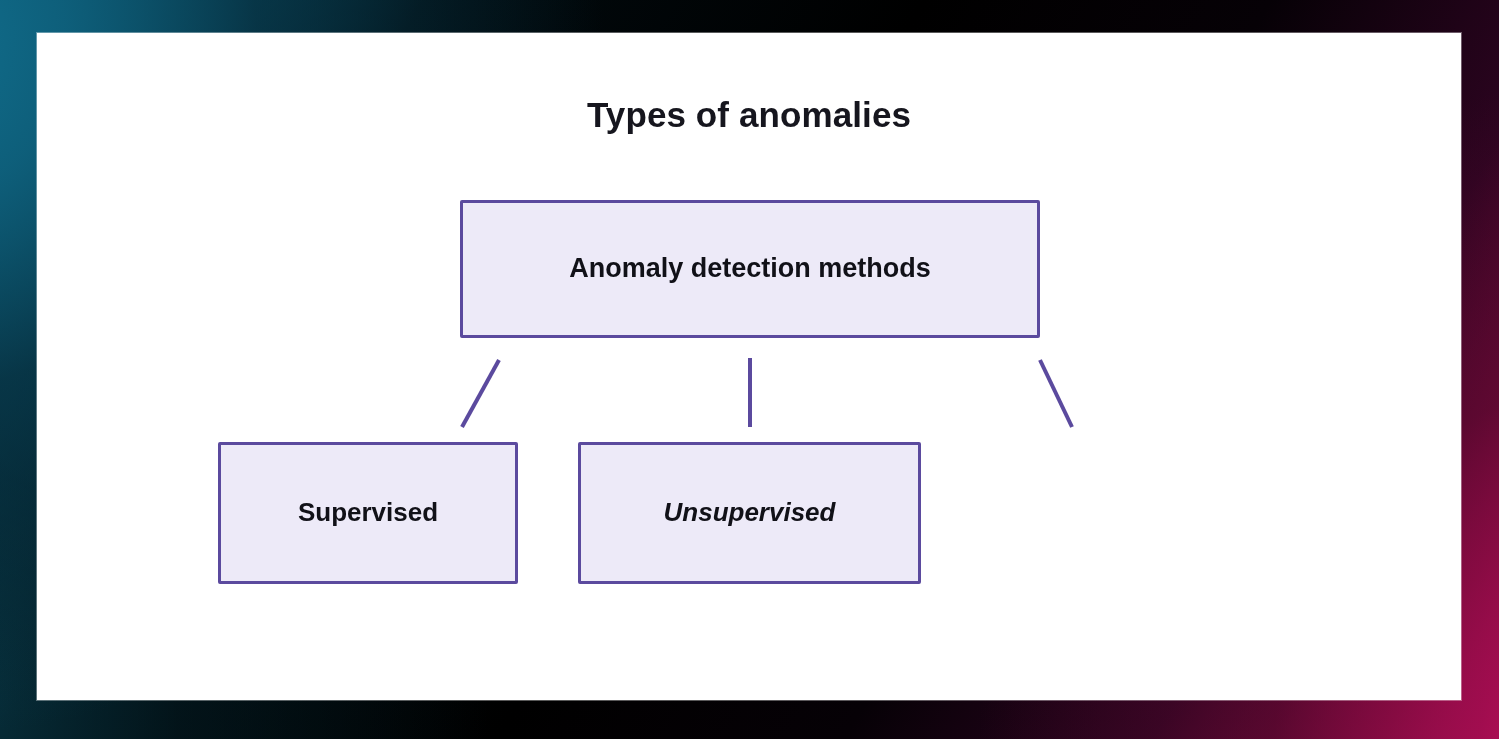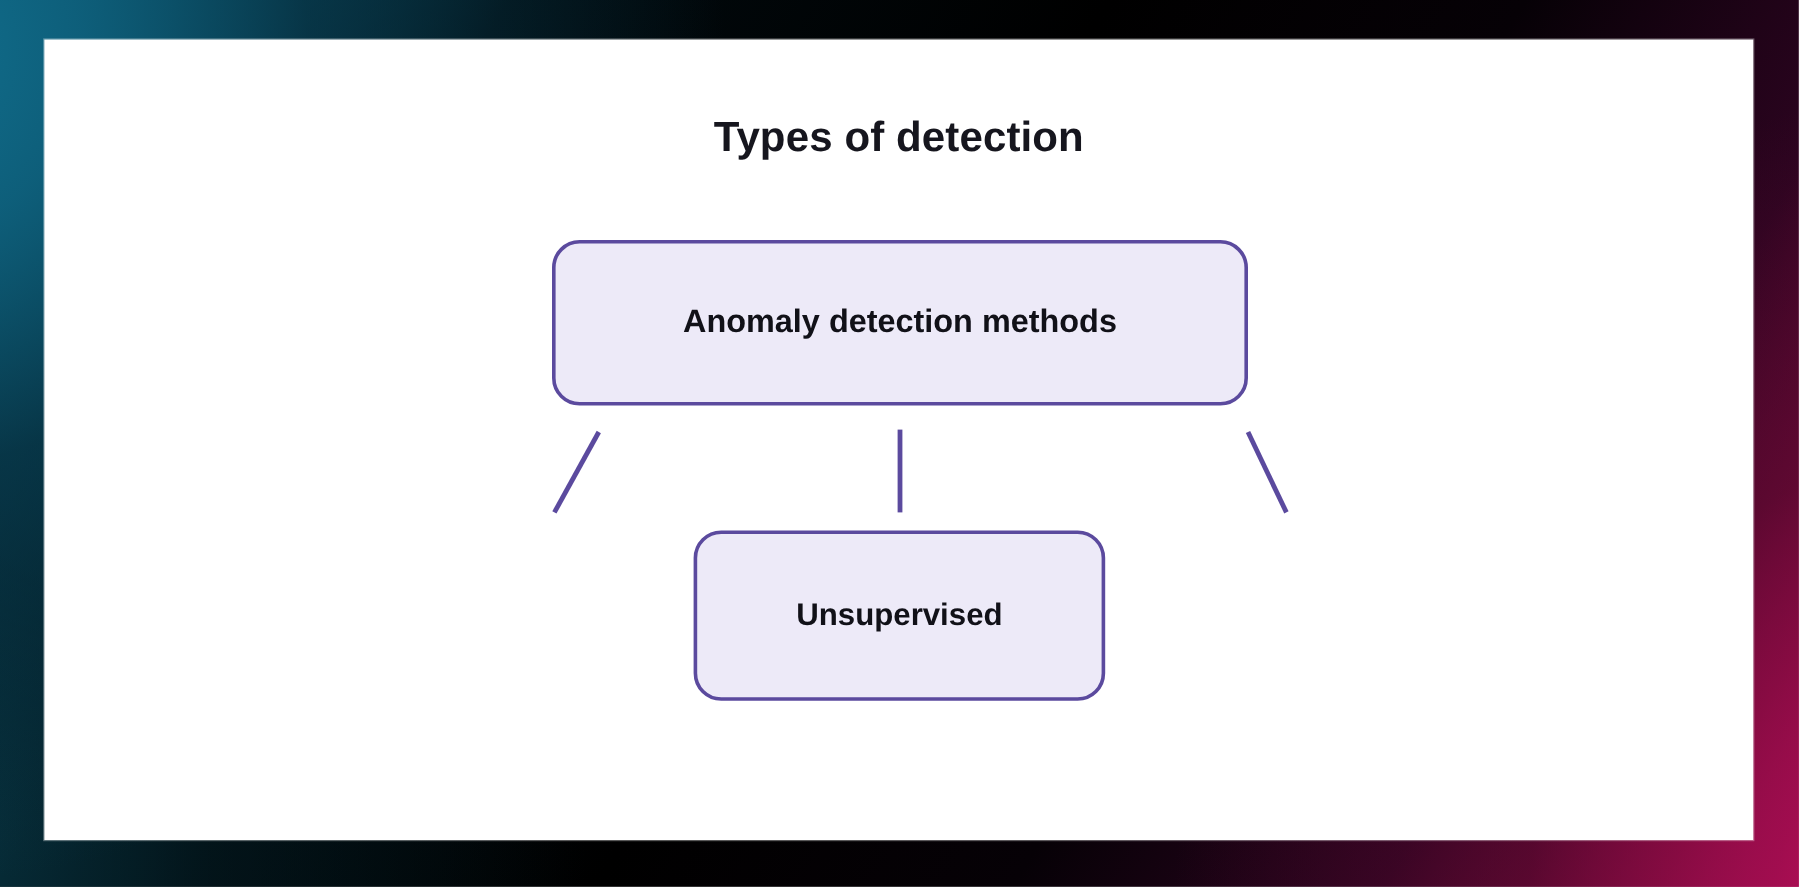--- a/index.html
+++ b/index.html
@@ -49,21 +49,21 @@
     letter-spacing: 0.1px;
     white-space: nowrap;
   }
 
   
   .node {
     position: absolute;
     box-sizing: border-box;
     background: #edeaf8;
     border: 3px solid #5b4a9e;
-    border-radius: 23px;
+    border-radius: 2px;
     display: flex;
     align-items: center;
     justify-content: center;
     color: #111118;
     font-weight: bold;
     text-align: center;
   }
   .node .node-label {
     display: block;
     line-height: 1.15;
@@ -79,21 +79,21 @@
     font-size: 27px;
   }
 
   
   .node-child {
     top: 409px;       
     height: 142px;
     font-size: 26px;
   }
   #node-supervised      { left: 181px; width: 300px; }   
-  #node-unsupervised    { left: 541px; width: 343px; }   
+  #node-unsupervised    { left: 541px; width: 343px; font-style: italic; }   
   #node-semi-supervised { left: 901px; width: 388px; }   
 
   
   #connectors {
     position: absolute;
     left: 0;
     top: 0;
     width: 1424px;
     height: 667px;
     pointer-events: none;
@@ -104,32 +104,35 @@
     stroke-linecap: butt;
   }
 </style>
 </head>
 <body>
 
 <div id="slide">
 
   <div id="card">
 
-    <div id="diagram-title">Types of detection</div>
+    <div id="diagram-title">Types of anomalies</div>
 
     <svg id="connectors" viewBox="0 0 1424 667" xmlns="http://www.w3.org/2000/svg">
       <line x1="425" y1="394" x2="462" y2="327"></line>
       <line x1="713" y1="325" x2="713" y2="394"></line>
       <line x1="1003" y1="327" x2="1035" y2="394"></line>
     </svg>
 
     <div class="node" id="node-root">
       <span class="node-label">Anomaly detection methods</span>
     </div>
 
+    <div class="node node-child" id="node-supervised">
+      <span class="node-label">Supervised</span>
+    </div>
 
     <div class="node node-child" id="node-unsupervised">
       <span class="node-label">Unsupervised</span>
     </div>
 
 
   </div>
 </div>
 
 </body></html>

